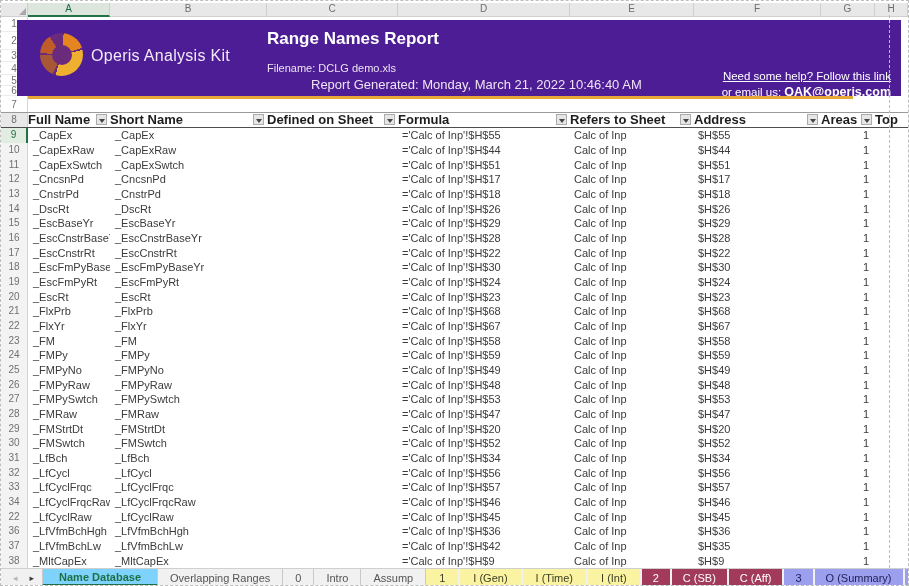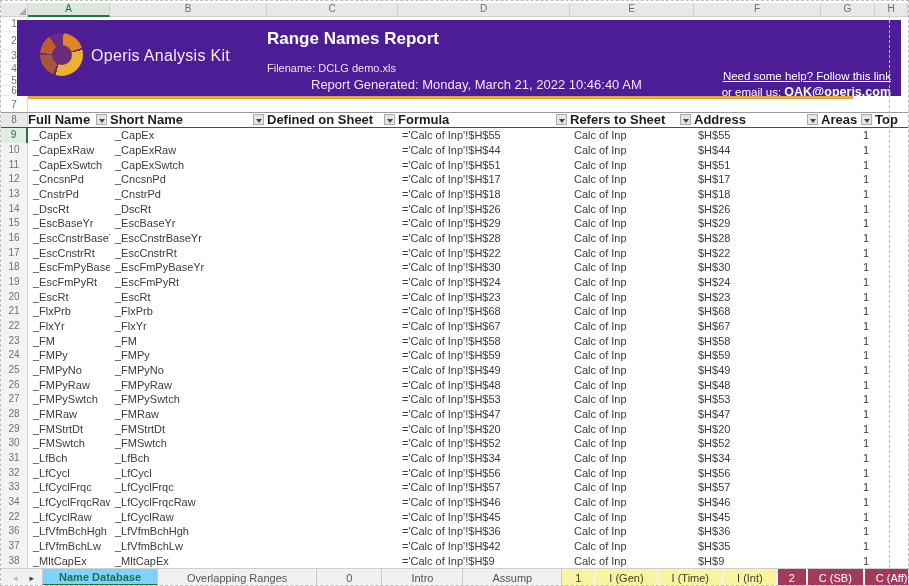--- a/index.html
+++ b/index.html
@@ -71,21 +71,21 @@
   
   .pbreak{position:absolute;left:888px;top:14px;height:553px;width:0;border-left:1px dashed #bdbdbd;}
 
   
   .tabbar{position:absolute;left:0;top:567px;width:909px;height:19px;background:#F1F1F1;
      border-top:1px solid #cfcfcf;box-sizing:border-box;display:flex;align-items:stretch;font-size:11px;}
   .tnav{display:flex;align-items:center;padding:0 8px 0 12px;gap:12px;}
   .tnav .a1{color:#b5b5b5;font-size:9px;cursor:pointer;}
   .tnav .a2{color:#3c3c3c;font-size:9px;cursor:pointer;}
   .tabs{display:flex;align-items:stretch;}
-  .tab{display:flex;align-items:center;padding:0 29px;color:#555;cursor:pointer;white-space:nowrap;
+  .tab{display:flex;align-items:center;padding:0 12px;color:#555;cursor:pointer;white-space:nowrap;
      border-right:1px solid #c9c9c9;box-sizing:border-box;}
   .tab.t-active{background:#7dd3fc;color:#1E7044;font-weight:bold;border-right:1px solid #c9c9c9;
      border-left:1px solid #c9c9c9;border-bottom:3px solid #1E7044;padding:0 16px;}
   .tab.t-yellow{background:#FAF3A2;color:#3f3f24;border-right:none;margin-right:2px;padding:0 13px;}
   .tab.t-maroon{background:#A23B5B;color:#fff;border-right:none;margin-right:2px;padding:0 11px;}
   .tab.t-periwinkle{background:#9B9FEE;color:#1f1f55;border-right:none;margin-right:2px;padding:0 11px;}
 </style>
 </head>
 <body>
 

